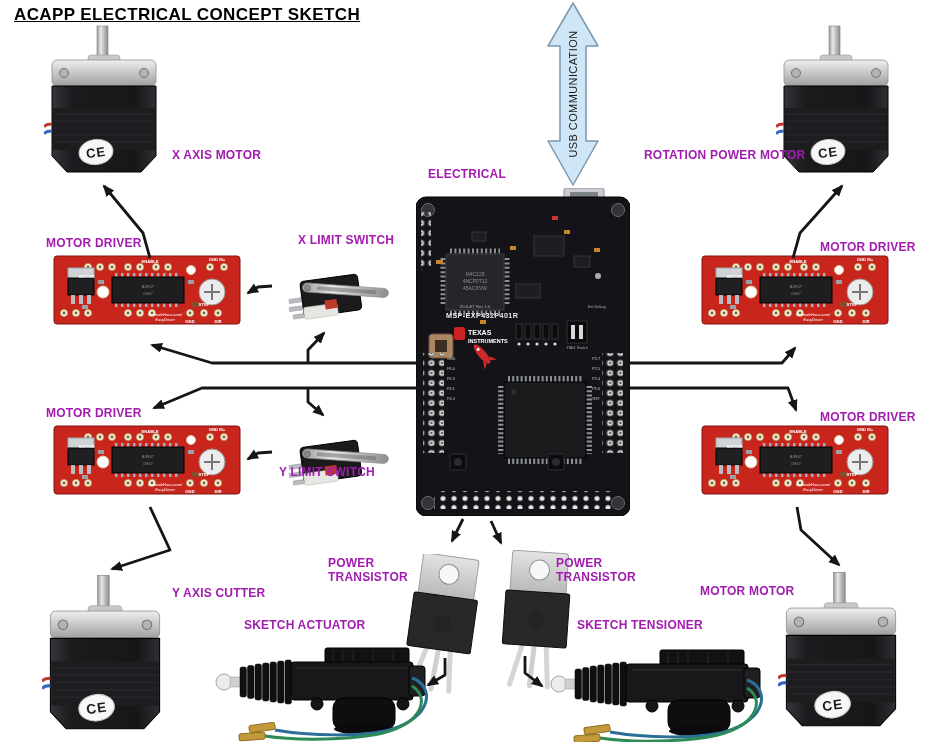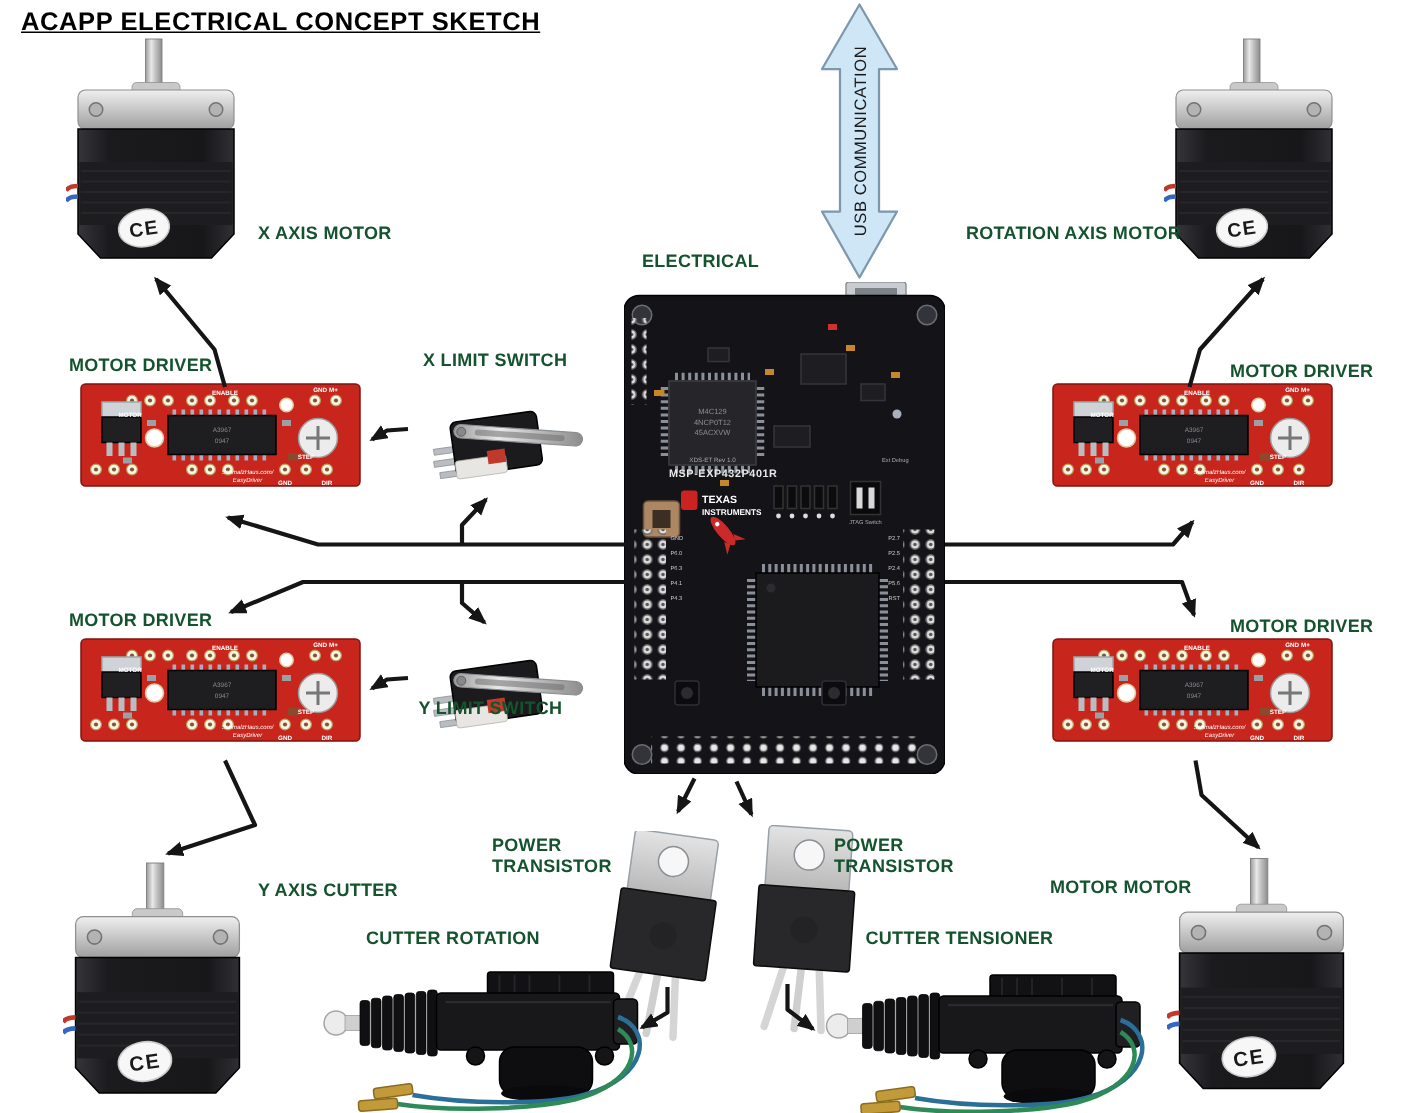--- a/index.html
+++ b/index.html
@@ -1,18 +1,18 @@
 <!DOCTYPE html>
 <html><head>
 <meta charset="utf-8">
 <style>
   html,body{margin:0;padding:0;background:#fff;}
   #canvas{position:relative;width:934px;height:742px;background:#fff;overflow:hidden;
           font-family:"Liberation Sans",sans-serif;}
-  .lbl{position:absolute;font:bold 12px "Liberation Sans",sans-serif;color:#14532d;
+  .lbl{position:absolute;font:bold 12px "Liberation Sans",sans-serif;color:#a21caf;
        letter-spacing:.2px;white-space:pre-line;line-height:1.18;}
   #title{position:absolute;left:14px;top:5px;font:bold 17px "Liberation Sans",sans-serif;
          color:#000;text-decoration:underline;letter-spacing:.4px;white-space:nowrap;}
   .comp{position:absolute;}
   svg text{font-family:"Liberation Sans",sans-serif;}
   #defs-holder{position:absolute;width:0;height:0;overflow:hidden;}
 </style>
 </head>
 <body>
 
@@ -418,29 +418,29 @@
       <polyline points="797,507 801,530 839,565" marker-end="url(#ah)"></polyline>
       <polyline points="463,519 452,541" marker-end="url(#ah)"></polyline>
       <polyline points="491,521 501,543" marker-end="url(#ah)"></polyline>
       <polyline points="445,658 445,675 428,685" marker-end="url(#ah)"></polyline>
       <polyline points="525,656 525,673 542,686" marker-end="url(#ah)"></polyline>
     </g>
   </svg>
 
   <div class="lbl" style="left:428px;top:167px">ELECTRICAL</div>
   <div class="lbl" style="left:172px;top:148px">X AXIS MOTOR</div>
-  <div class="lbl" style="left:644px;top:148px">ROTATION AXIS MOTOR</div>
+  <div class="lbl" style="left:644px;top:148px">ROTATION POWER MOTOR</div>
   <div class="lbl" style="left:46px;top:236px">MOTOR DRIVER</div>
-  <div class="lbl" style="left:282px;top:233px">X LIMIT SWITCH</div>
+  <div class="lbl" style="left:298px;top:233px">X LIMIT SWITCH</div>
   <div class="lbl" style="left:820px;top:240px">MOTOR DRIVER</div>
   <div class="lbl" style="left:46px;top:406px">MOTOR DRIVER</div>
   <div class="lbl" style="left:820px;top:410px">MOTOR DRIVER</div>
   <div class="lbl" style="left:279px;top:465px">Y LIMIT SWITCH</div>
   <div class="lbl" style="left:328px;top:556px">POWER
 TRANSISTOR</div>
   <div class="lbl" style="left:556px;top:556px">POWER
 TRANSISTOR</div>
-  <div class="lbl" style="left:244px;top:618px">CUTTER ROTATION</div>
-  <div class="lbl" style="left:577px;top:618px">CUTTER TENSIONER</div>
+  <div class="lbl" style="left:244px;top:618px">SKETCH ACTUATOR</div>
+  <div class="lbl" style="left:577px;top:618px">SKETCH TENSIONER</div>
   <div class="lbl" style="left:172px;top:586px">Y AXIS CUTTER</div>
   <div class="lbl" style="left:700px;top:584px">MOTOR MOTOR</div>
 
 </div>
 
 </body></html>

